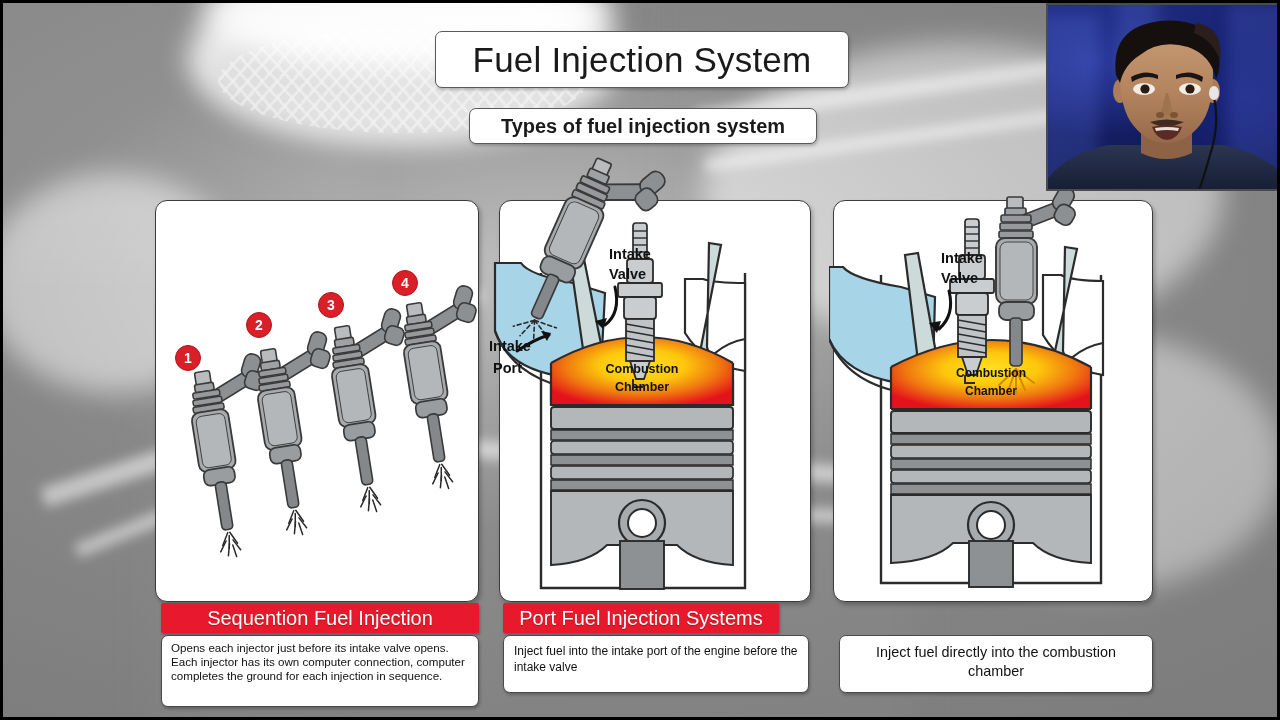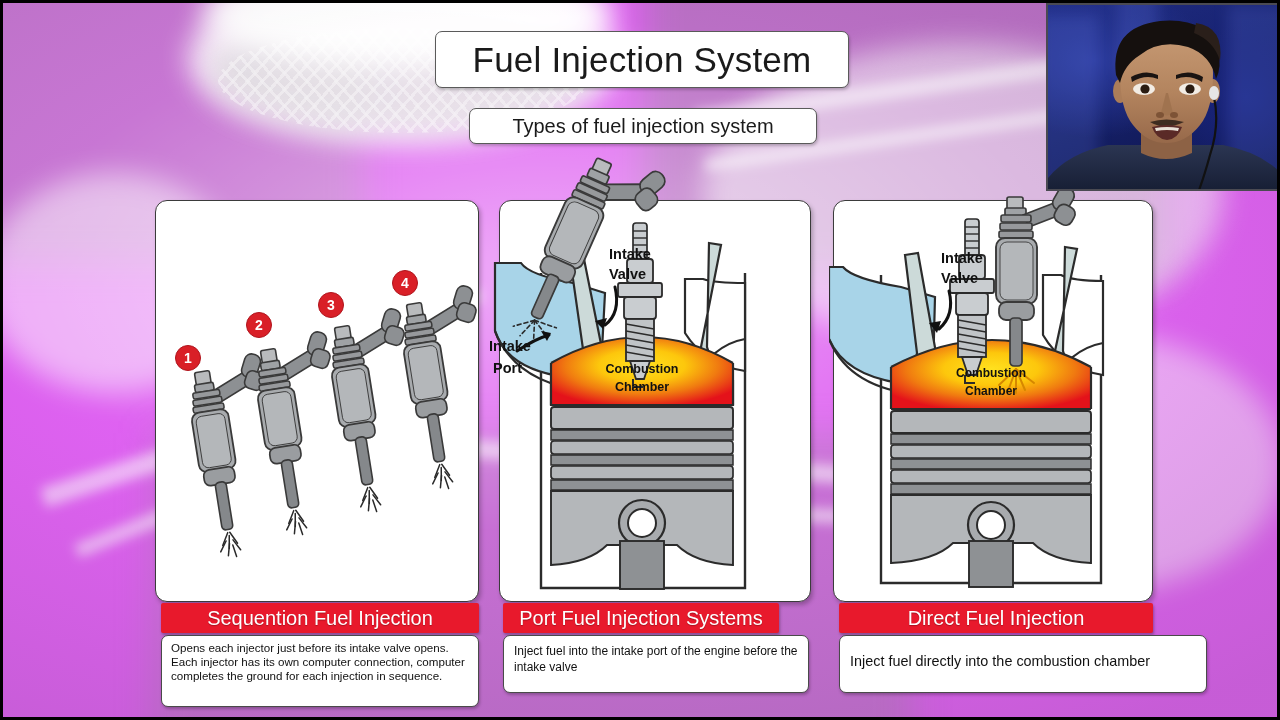--- a/index.html
+++ b/index.html
@@ -1,21 +1,21 @@
 <!DOCTYPE html>
 <html><head>
 <meta charset="utf-8">
 <style>
   * { margin:0; padding:0; box-sizing:border-box; }
   html,body { width:1280px; height:720px; overflow:hidden; background:#000; }
   body { font-family:"Liberation Sans", sans-serif; }
 
   #slide {
     position:absolute; left:0; top:0; width:1280px; height:720px;
-    background:#d946ef;
+    background:#737373;
     border:3px solid #000;
     overflow:hidden;
   }
 
   
   .bg-photo { position:absolute; inset:0; overflow:hidden; }
   .bg-photo .blob {
     position:absolute; border-radius:50%;
     filter: blur(14px);
   }
@@ -40,21 +40,21 @@
   }
 
   
   .titlebox {
     position:absolute; background:#fff; border:1.5px solid #5a5a5a;
     border-radius:7px; display:flex; align-items:center; justify-content:center;
     box-shadow:1px 2px 3px rgba(0,0,0,.22);
     color:#1a1a1a;
   }
   #main-title { left:432px; top:28px; width:414px; height:57px; font-size:35px; font-weight:400; letter-spacing:.2px;}
-  #sub-title  { left:466px; top:105px; width:348px; height:36px; font-size:20px; font-weight:400;}
+  #sub-title  { left:466px; top:105px; width:348px; height:36px; font-size:20px; font-weight:700;}
 
   
   .panel {
     position:absolute; background:#fff; border:1.6px solid #3b3b3b;
     border-radius:12px; box-shadow:2px 3px 4px rgba(0,0,0,.25);
   }
   #panel-1 { left:152px; top:197px; width:324px; height:402px; }
   #panel-2 { left:496px; top:197px; width:312px; height:402px; }
   #panel-3 { left:830px; top:197px; width:320px; height:402px; }
 
@@ -69,21 +69,21 @@
   #cap-2 { left:500px; top:600px; width:276px; height:30px; }
   #cap-3 { left:836px; top:600px; width:314px; height:30px; }
 
   .desc {
     position:absolute; background:#fff; border:1.5px solid #4a4a4a;
     border-radius:7px; box-shadow:1px 2px 3px rgba(0,0,0,.25);
     color:#111; padding:5px 8px 4px 9px; line-height:1.22;
   }
   #desc-1 { left:158px; top:632px; width:318px; height:72px; font-size:11.6px; }
   #desc-2 { left:500px; top:632px; width:306px; height:58px; font-size:12px; padding:7px 10px; line-height:1.35;}
-  #desc-3 { left:836px; top:632px; width:368px; height:58px; font-size:14.4px; padding:16px 10px; line-height:1.35;}
+  #desc-3 { left:836px; top:632px; width:314px; height:58px; font-size:14.4px; padding:7px 10px; line-height:1.35;text-align:center;}
 
   
   .diagram { position:absolute; }
   #dia-1 { left:152px; top:180px; width:324px; height:420px; }
   #dia-2 { left:452px; top:130px; width:400px; height:470px; }
   #dia-3 { left:826px; top:160px; width:330px; height:440px; }
 
   
   #webcam {
     position:absolute; left:1043px; top:0px; width:237px; height:188px;
@@ -410,23 +410,20 @@
     <path d="M 120 128 Q 126 152 110 166" fill="none" stroke="#111" stroke-width="3" stroke-linecap="round"></path>
     <path d="M 108 170 L 100 160 L 112 158 Z" fill="#111"></path>
   </svg>
 
   <div class="caption" id="cap-1">
     <span>Sequention Fuel Injection</span>
   </div>
   <div class="caption" id="cap-2">
     <span>Port Fuel Injection Systems</span>
   </div>
-  <div class="caption" id="cap-3">
-    <span>Direct Fuel Injection</span>
-  </div>
 
   <div class="desc" id="desc-1">
     <span>Opens each injector just before its intake valve opens. Each injector has its own computer connection, computer completes the ground for each injection in sequence.</span>
   </div>
   <div class="desc" id="desc-2">
     <span>Inject fuel into the intake port of the engine before the intake valve</span>
   </div>
   <div class="desc" id="desc-3">
     <span>Inject fuel directly into the combustion chamber</span>
   </div>

